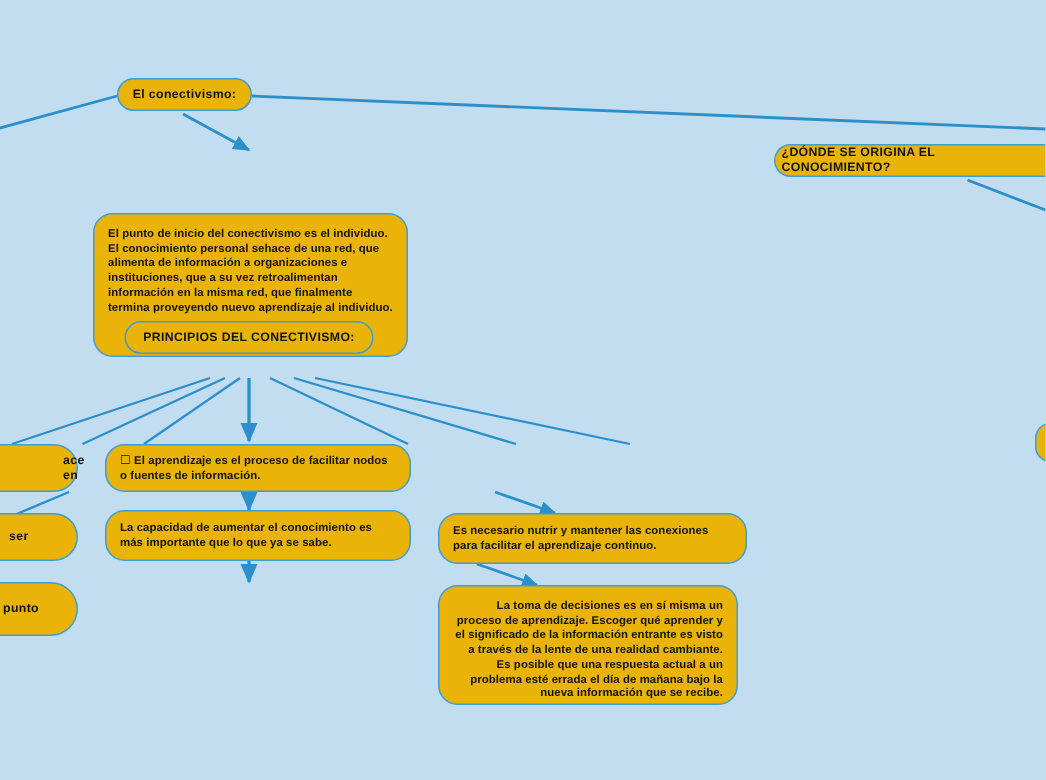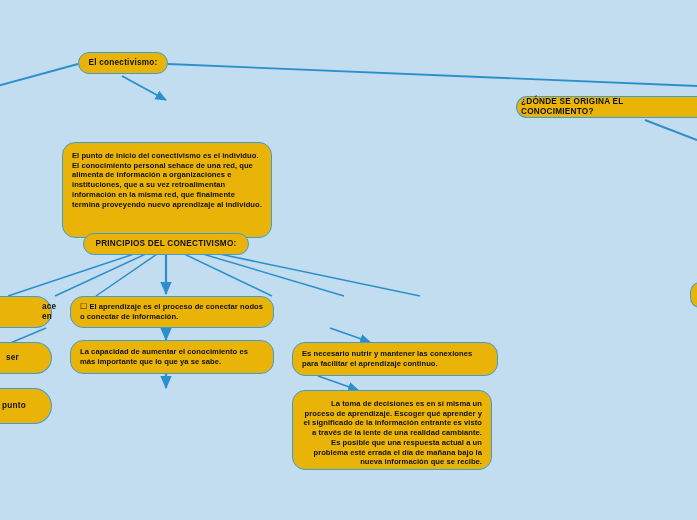--- a/index.html
+++ b/index.html
@@ -132,26 +132,26 @@
   </div>
 
   <div class="node card top-align" style="left:62px; top:100px; width:210px; height:96px;margin-top:42px;">
     <span class="txt">El punto de inicio del conectivismo es el individuo. El conocimiento personal sehace de una red, que alimenta de información a organizaciones e instituciones, que a su vez retroalimentan información en la misma red, que finalmente termina proveyendo nuevo aprendizaje al individuo.</span>
   </div>
 
   <div class="node pill clip-right" style="left:516px; top:96px; width:181px; height:22px;">
     <span>¿DÓNDE SE ORIGINA EL CONOCIMIENTO?</span>
   </div>
 
-  <div class="node pill" style="left:83px; top:233px; width:166px; height:22px;">
+  <div class="node pill" style="left:83px; top:214px; width:166px; height:22px;">
     <span>PRINCIPIOS DEL CONECTIVISMO:</span>
   </div>
 
   <div class="node card" style="left:70px; top:296px; width:204px; height:32px;">
-    <span class="txt"><span class="cb">☐</span> <span>El aprendizaje es el proceso de conectar nodos o conectar de información.</span></span>
+    <span class="txt"><span class="cb">☐</span> <span>El aprendizaje es el proceso de facilitar nodos o fuentes de información.</span></span>
   </div>
 
   <div class="node card" style="left:70px; top:340px; width:204px; height:34px;">
     <span class="txt">La capacidad de aumentar el conocimiento es más importante que lo que ya se sabe.</span>
   </div>
 
 
 
   <div class="node card" style="left:292px; top:342px; width:206px; height:34px;">
     <span class="txt">Es necesario nutrir y mantener las conexiones para facilitar el aprendizaje continuo.</span>

